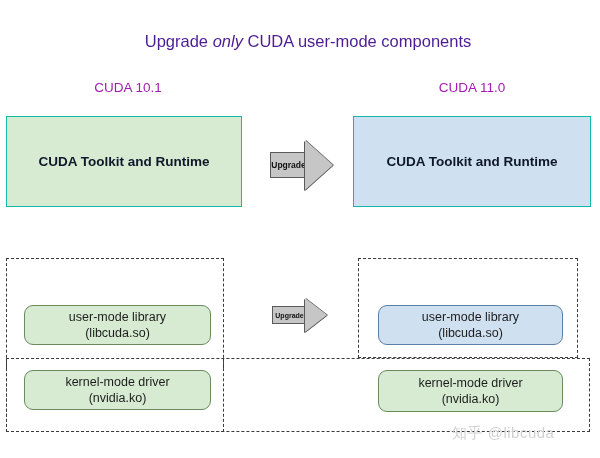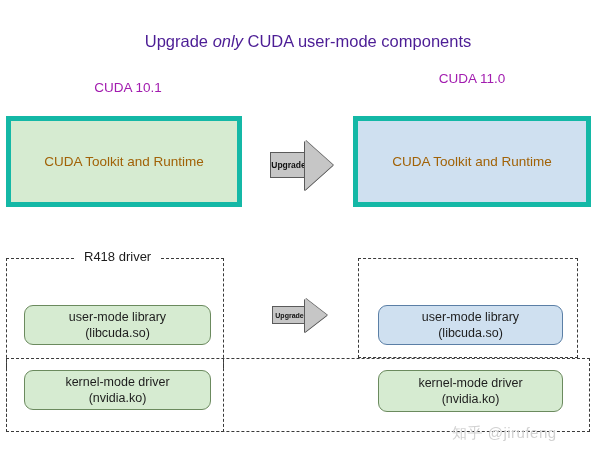--- a/index.html
+++ b/index.html
@@ -35,32 +35,33 @@
   .title .em { font-style: italic; }
 
   
   .col-head {
     position: absolute;
     font-size: 13.5px;
     color: #a21caf;
     text-align: center;
   }
   #head-left  { left: 48px;  top: 80px; width: 160px; }
-  #head-right { left: 392px; top: 71px; width: 160px; }
+  #head-right { left: 392px; top: 80px; width: 160px; }
 
   
   .comp-box {
     position: absolute;
     box-sizing: border-box;
-    border: 5px solid #14b8a6;
+    border: 1px solid #14b8a6;
     display: flex;
     align-items: center;
     justify-content: center;
     font-size: 13.5px;
-    color: #a16207;
+    color: #0f172a;
+    font-weight: bold;
   }
   #toolkit-old {
     left: 6px; top: 116px; width: 236px; height: 91px;
     background: #d6ebd1;
   }
   #toolkit-new {
     left: 353px; top: 116px; width: 238px; height: 91px;
     background: #cfe0f0;
   }
 
@@ -180,21 +181,20 @@
   <div class="arrow" id="arrow-top">
     <div class="shaft">Upgrade</div>
     <div class="head"></div>
   </div>
 
   <div class="dash-box" id="group-r418"></div>
   <div class="dash-box" id="group-r450"></div>
   <div class="dash-box" id="group-outer"></div>
   <div class="dash-box" id="group-outer-left"></div>
 
-  <div class="group-label" id="label-r418">R418 driver</div>
 
   <div class="arrow" id="arrow-mid">
     <div class="shaft">Upgrade</div>
     <div class="head"></div>
   </div>
 
   <div class="sub-box green" id="umlib-old">
     <span>user-mode library</span>
     <span>(libcuda.so)</span>
   </div>
@@ -205,15 +205,15 @@
 
   <div class="sub-box green" id="kmod-old">
     <span>kernel-mode driver</span>
     <span>(nvidia.ko)</span>
   </div>
   <div class="sub-box green" id="kmod-new">
     <span>kernel-mode driver</span>
     <span>(nvidia.ko)</span>
   </div>
 
-  <div class="watermark">知乎 @jirufeng</div>
+  <div class="watermark">知乎 @libcuda</div>
 
 </div>
 
 </body></html>

